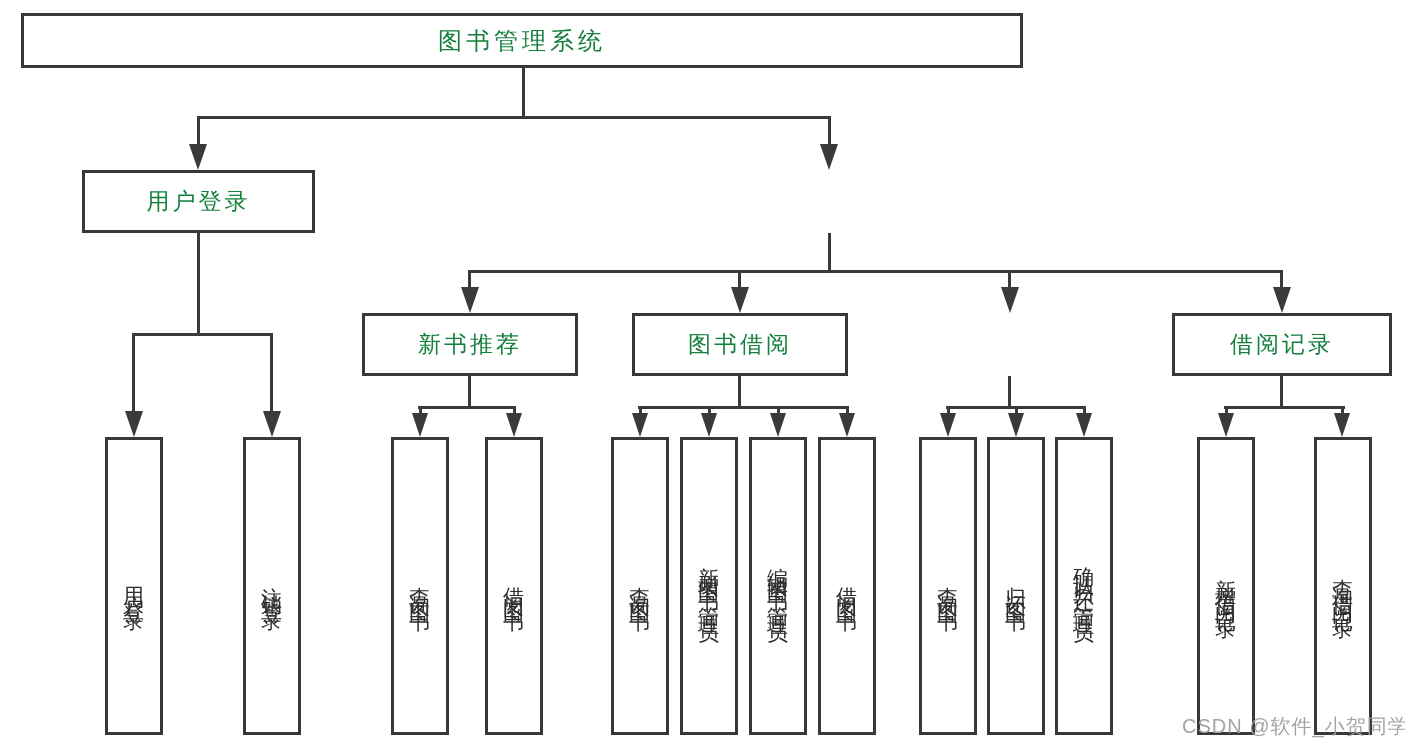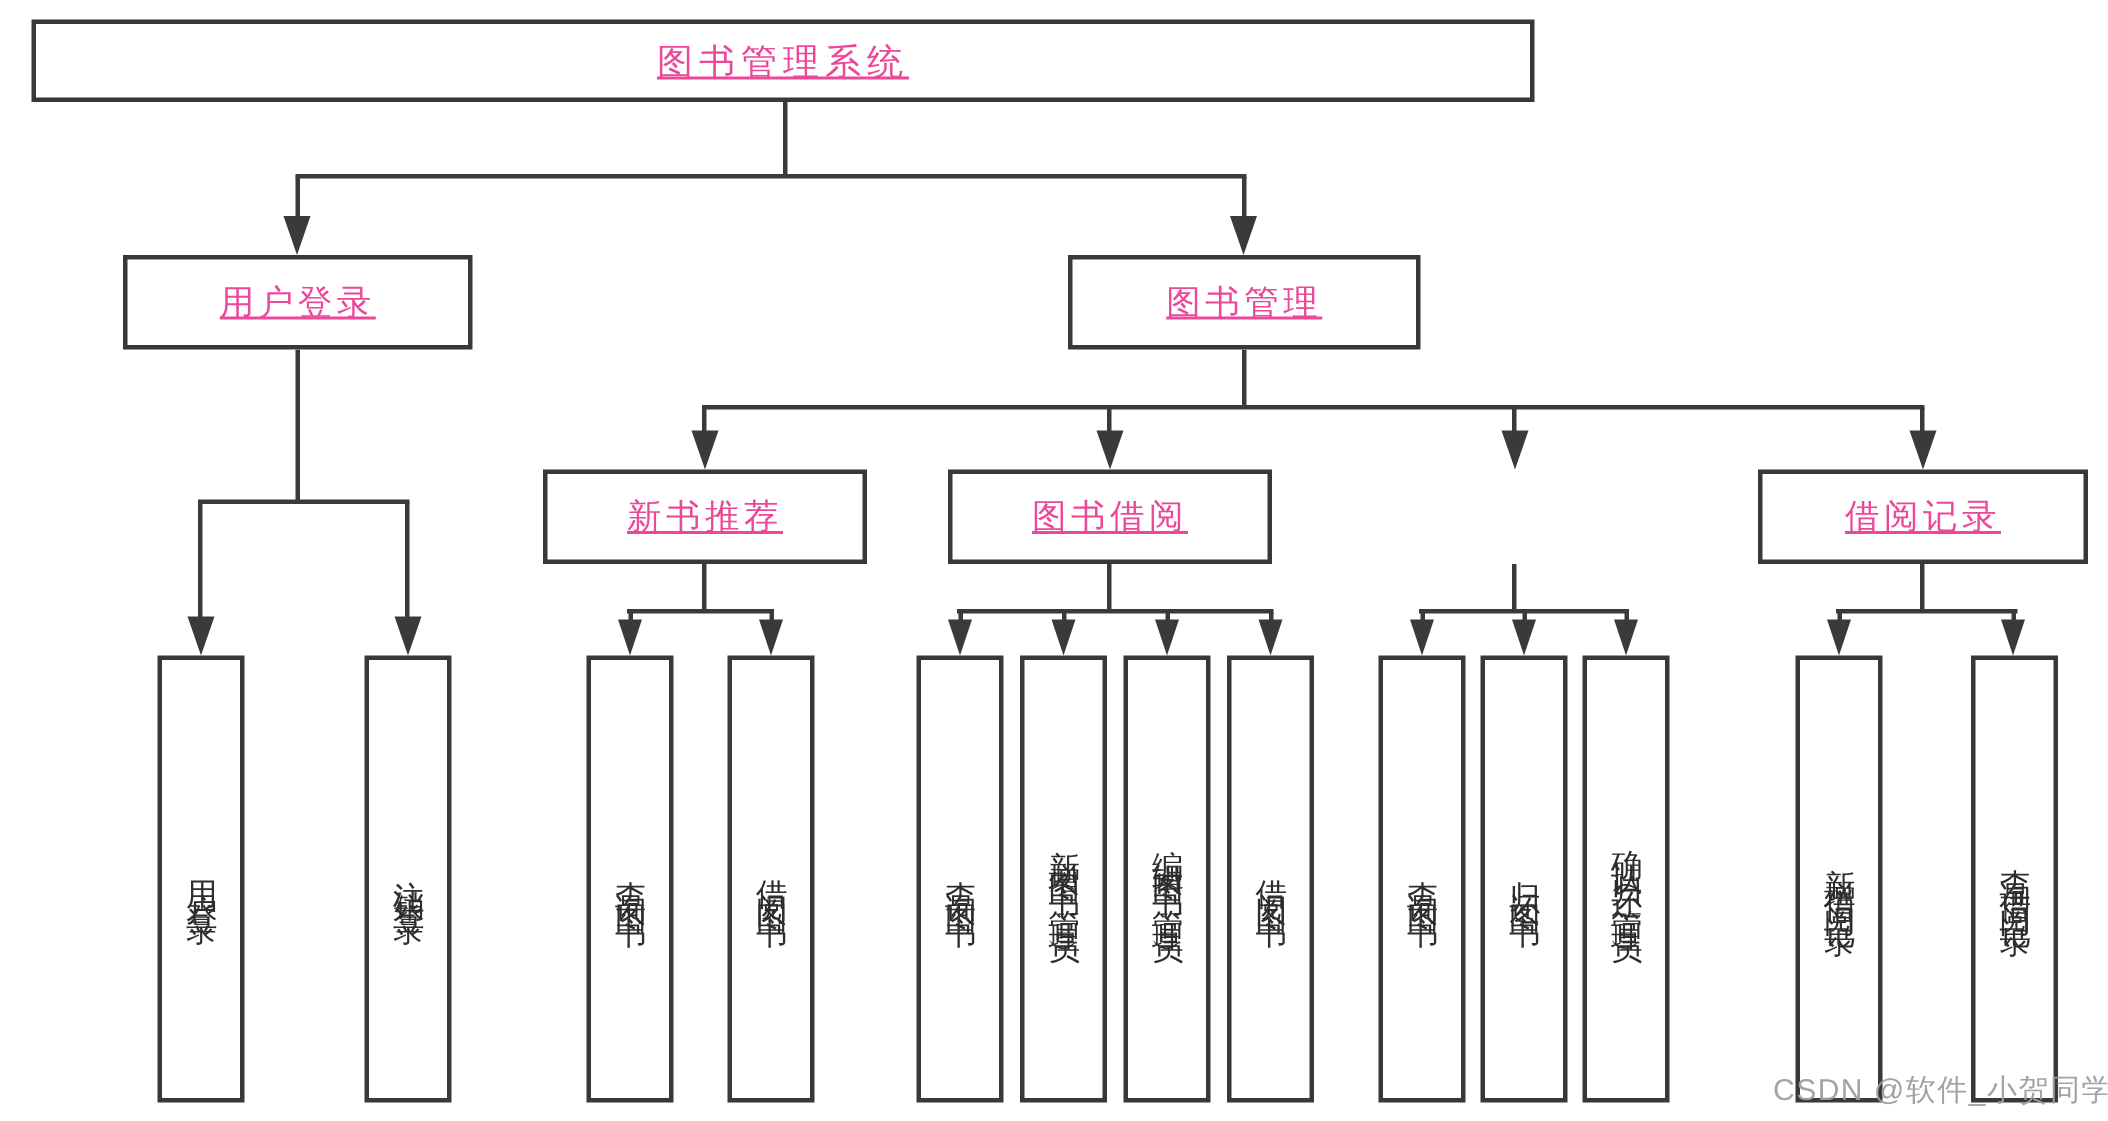--- a/index.html
+++ b/index.html
@@ -5,21 +5,21 @@
   html,body{margin:0;padding:0;background:#ffffff;}
   #canvas{
     position:relative;width:1405px;height:747px;background:#ffffff;overflow:hidden;
     font-family:"Liberation Sans","DejaVu Sans",sans-serif;color:#2d2d2d;
   }
   .box{
     position:absolute;background:#ffffff;border:3px solid #383838;box-sizing:border-box;
     display:flex;align-items:center;justify-content:center;
   }
   .box.h span{
-    font-size:23px;letter-spacing:3px;white-space:nowrap;color:#ec4899;text-decoration:underline;
+    font-size:23px;letter-spacing:3px;white-space:nowrap;color:#15803d;
   }
   .box.root span{font-size:24px;letter-spacing:4px;}
   .box.v span{
     writing-mode:vertical-rl;text-orientation:mixed;
     font-size:21px;letter-spacing:8px;line-height:1;color:#2d2d2d;white-space:nowrap;
   }
   .hline,.vline{position:absolute;background:#3a3a3a;}
   .hline{height:3px;}
   .vline{width:3px;}
   .arrow26{
@@ -101,23 +101,20 @@
   <div class="arrow24" style="left:1218px;top:413px"></div>
   <div class="arrow24" style="left:1334px;top:413px"></div>
 
   <div class="box h root" style="left:21px;top:13px;width:1002px;height:55px">
     <span>图书管理系统</span>
   </div>
 
   <div class="box h" style="left:82px;top:170px;width:233px;height:63px">
     <span>用户登录</span>
   </div>
-  <div class="box h" style="left:712px;top:170px;width:235px;height:63px">
-    <span>图书管理</span>
-  </div>
 
   <div class="box h" style="left:362px;top:313px;width:216px;height:63px">
     <span>新书推荐</span>
   </div>
   <div class="box h" style="left:632px;top:313px;width:216px;height:63px">
     <span>图书借阅</span>
   </div>
   <div class="box h" style="left:1172px;top:313px;width:220px;height:63px">
     <span>借阅记录</span>
   </div>

